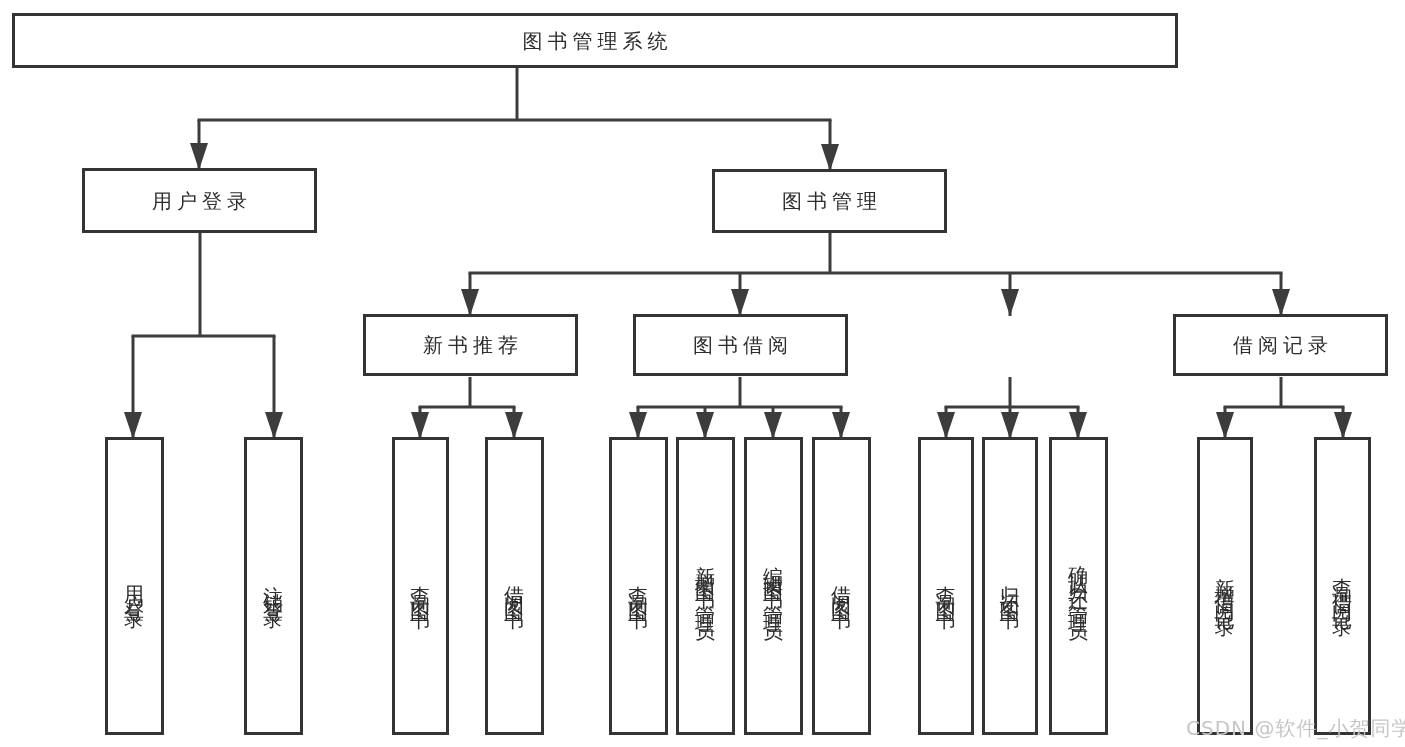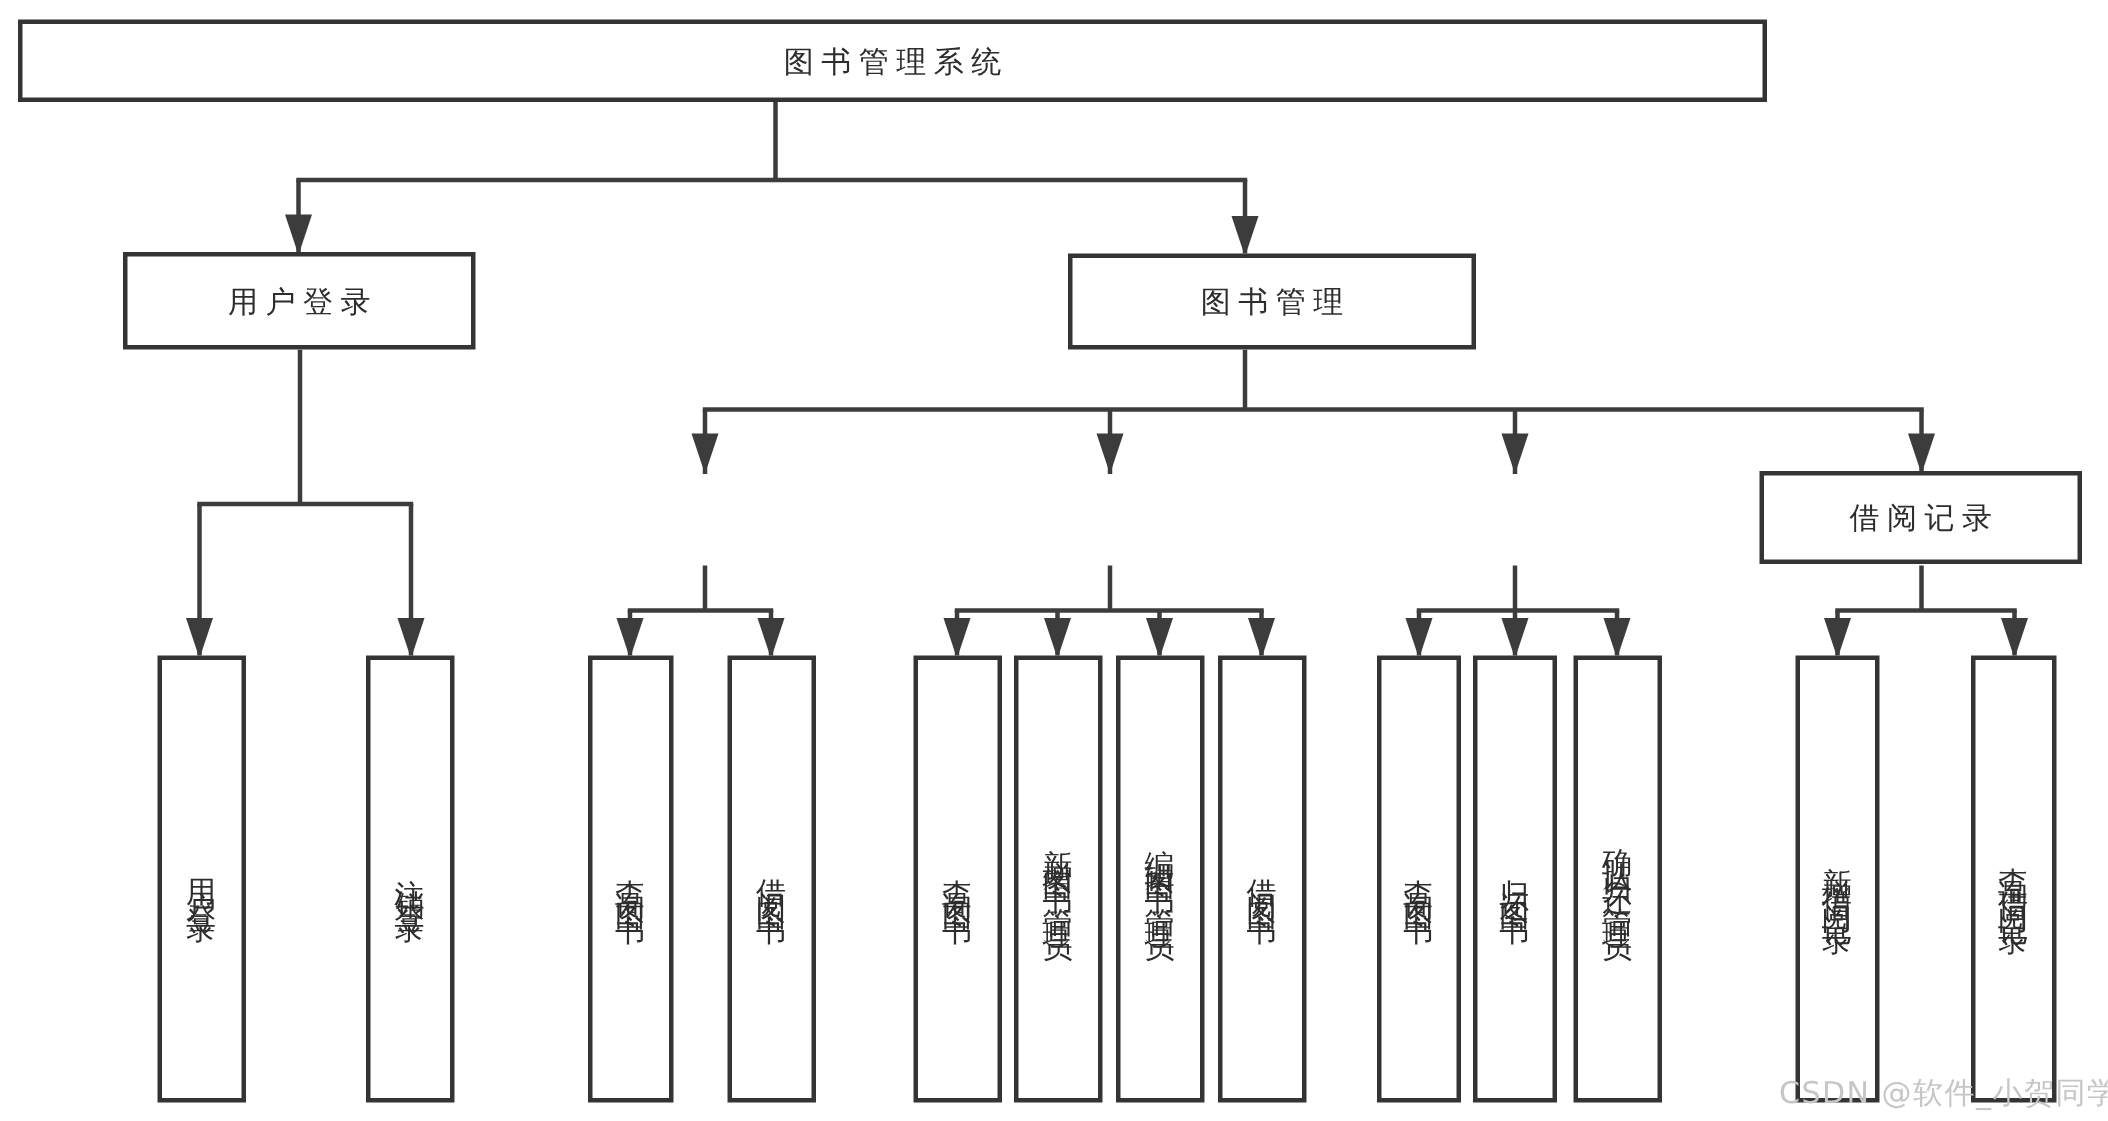--- a/index.html
+++ b/index.html
@@ -97,22 +97,24 @@
       <polygon points="1069,412 1087,412 1078,439" fill="#3c3c3c"></polygon>
       <line x1="1225" y1="407" x2="1225" y2="439" stroke="#3c3c3c" stroke-width="3"></line>
       <polygon points="1216,412 1234,412 1225,439" fill="#3c3c3c"></polygon>
       <line x1="1343" y1="407" x2="1343" y2="439" stroke="#3c3c3c" stroke-width="3"></line>
       <polygon points="1334,412 1352,412 1343,439" fill="#3c3c3c"></polygon>
     </svg>
 
   <div class="node h-node" style="left:12px; top:13px; width:1166px; height:55px;">图书管理系统</div>
 
   <div class="node h-node" style="left:82px; top:168px; width:235px; height:65px;">用户登录</div>
-  <div class="node h-node" style="left:712px; top:169px; width:272px; height:64px;">图书管理</div>
+  <div class="node h-node" style="left:712px; top:169px; width:235px; height:64px;">图书管理</div>
 
+  <div class="node h-node" style="left:363px; top:314px; width:215px; height:62px;">新书推荐</div>
+  <div class="node h-node" style="left:633px; top:314px; width:215px; height:62px;">图书借阅</div>
   <div class="node h-node" style="left:1173px; top:314px; width:215px; height:62px;">借阅记录</div>
 
   <div class="node v-node" style="left:105px; top:437px; width:59px; height:298px;">用户登录</div>
   <div class="node v-node" style="left:244px; top:437px; width:59px; height:298px;">注销登录</div>
 
   <div class="node v-node" style="left:392px; top:437px; width:57px; height:298px;">查询图书</div>
   <div class="node v-node" style="left:485px; top:437px; width:59px; height:298px;">借阅图书</div>
 
   <div class="node v-node" style="left:609px; top:437px; width:59px; height:298px;">查询图书</div>
   <div class="node v-node" style="left:676px; top:437px; width:59px; height:298px;">新增图书（管理员）</div>

